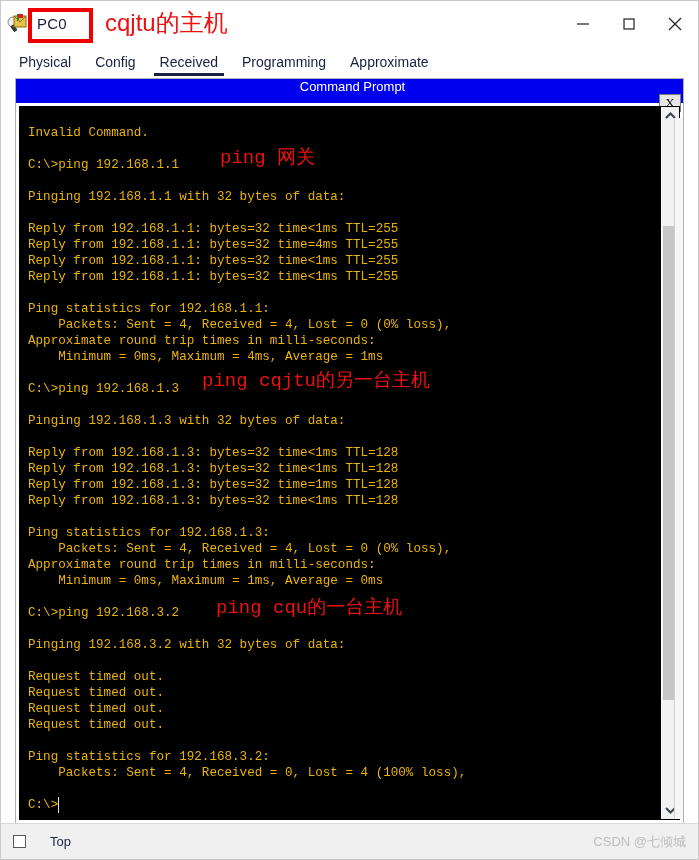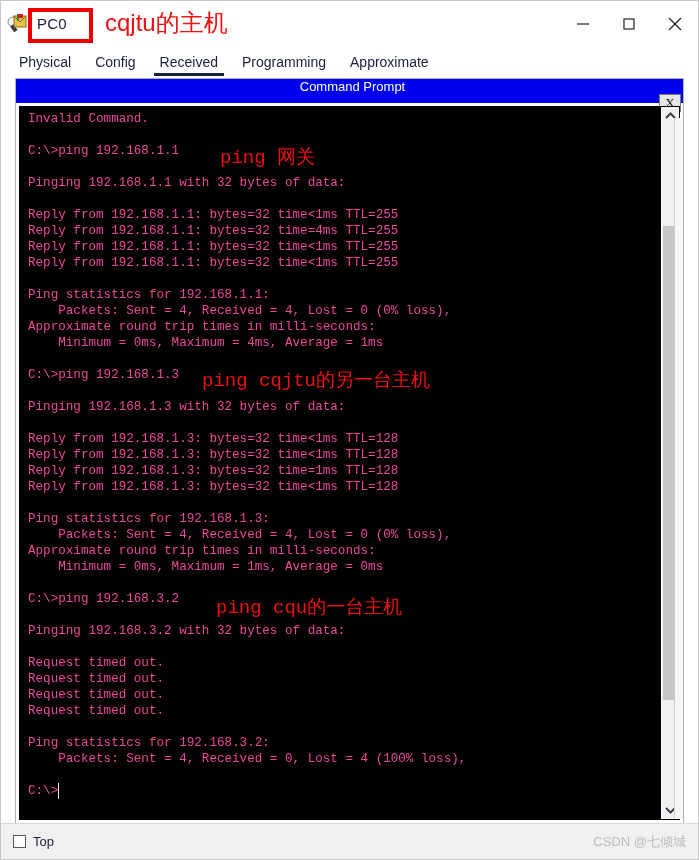--- a/index.html
+++ b/index.html
@@ -155,25 +155,25 @@
     min-height: 0;
     background: #000000;
     border: 1px solid #000000;
     margin: 3px 3px 3px 3px;
     box-sizing: border-box;
     position: relative;
   }
   .term {
     flex: 1 1 auto;
     background: #000000;
-    color: #ec4899;
+    color: #eab308;
     font-family: "Liberation Mono", "DejaVu Sans Mono", monospace;
     font-size: 12.6px;
     line-height: 16px;
-    padding: 4px 0 0 8px;
+    padding: 18px 0 0 8px;
     overflow: hidden;
     white-space: pre;
     position: relative;
     box-sizing: border-box;
   }
   .term-line { height: 16px; }
   .term-line.blank { height: 16px; }
   .cursor {
     display: inline-block;
     width: 1px;
@@ -248,21 +248,21 @@
   .chk {
     width: 13px; height: 13px;
     border: 1px solid #5a5a5a;
     background: #ffffff;
     box-sizing: border-box;
     flex: 0 0 auto;
   }
   .chk-label {
     font-size: 13px;
     color: #1a2040;
-    margin-left: 7px;
+    margin-left: 24px;
   }
   .watermark {
     margin-left: auto;
     font-size: 13px;
     color: #bdbdbd;
     white-space: nowrap;
   }
 </style>
 </head>
 <body>

